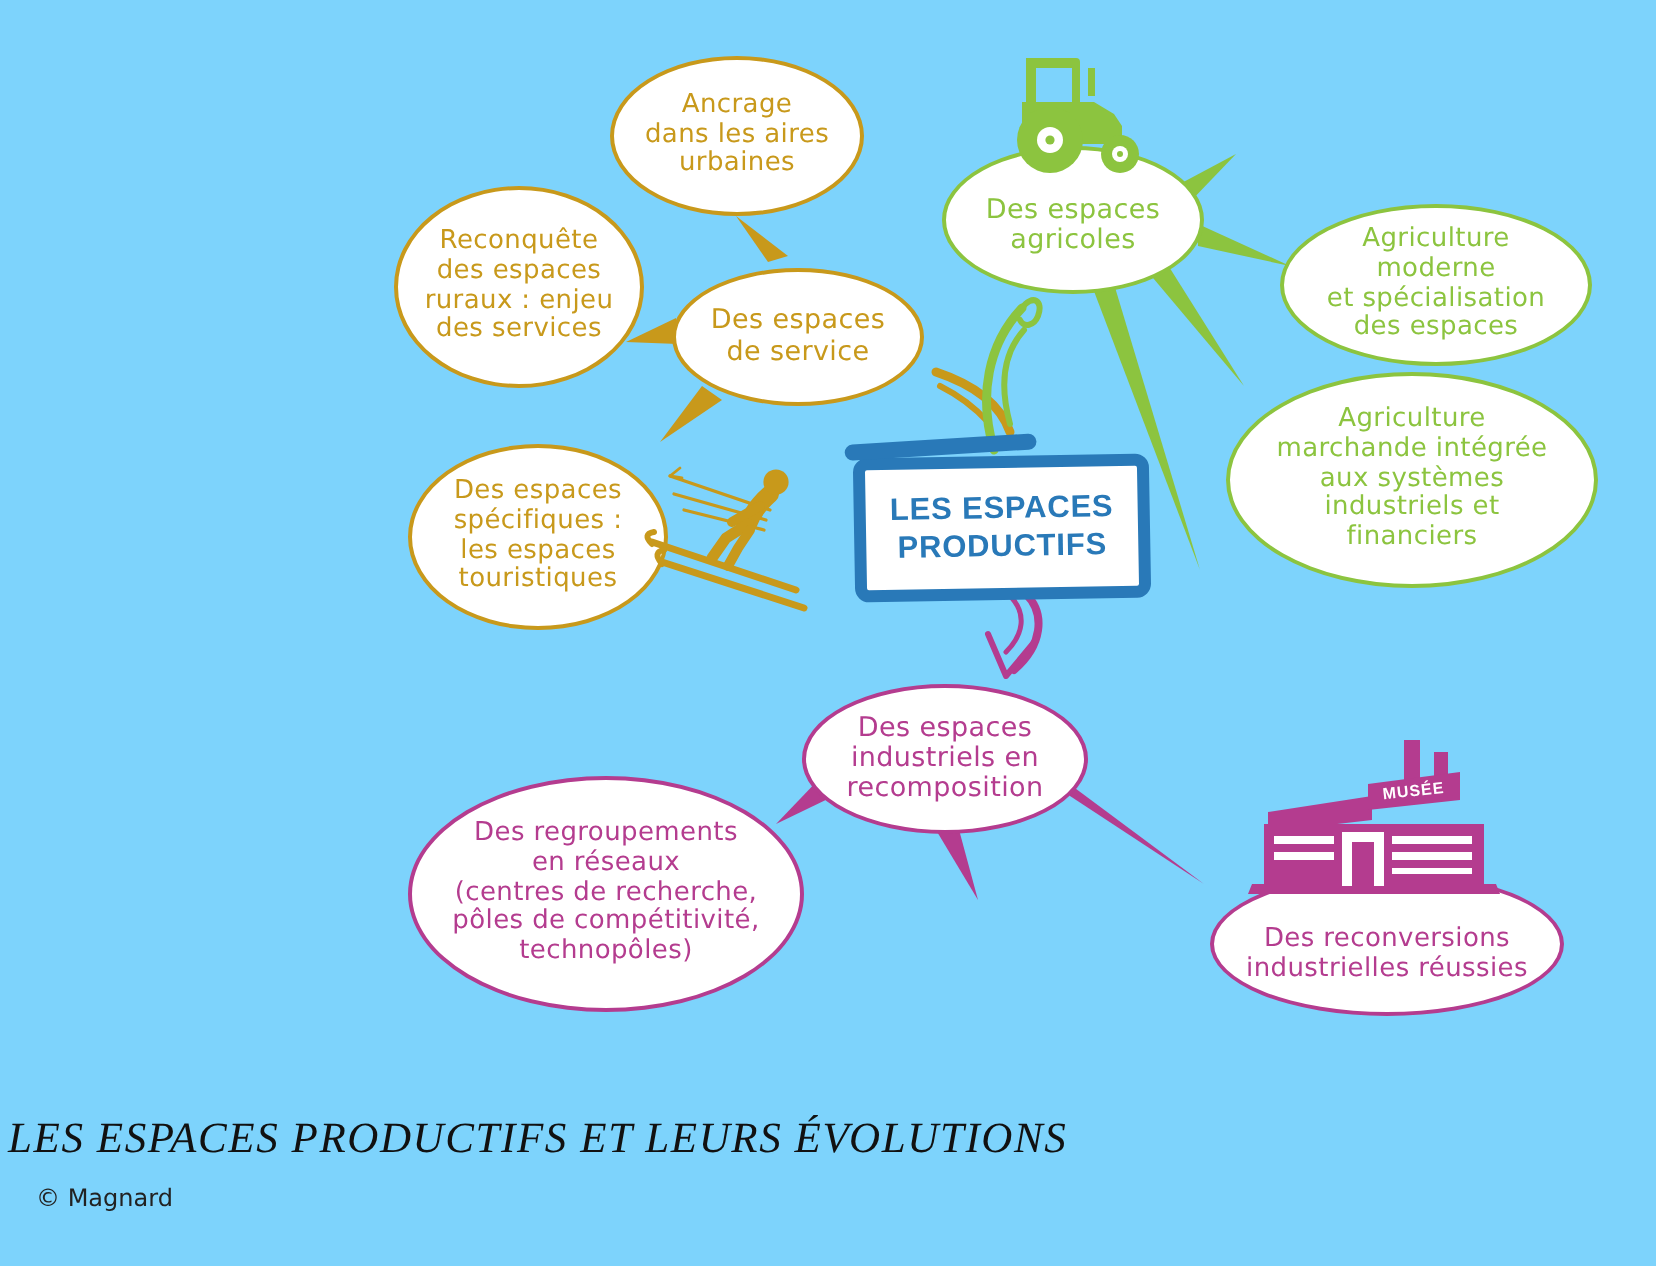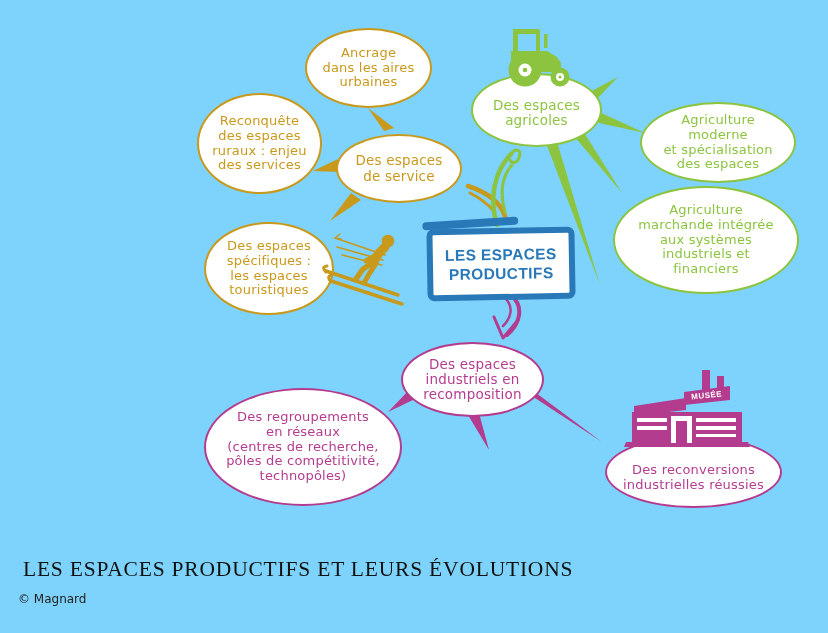--- a/index.html
+++ b/index.html
@@ -16,22 +16,22 @@
   .magenta{border-color:#B43C8F;color:#B43C8F;}
   .icon{position:absolute;z-index:3;}
   .center-box{position:absolute;left:427px;top:228px;width:148px;height:72px;z-index:2;
         border:6px solid #2979B8;border-radius:7px;background:#fff;box-sizing:border-box;
         display:flex;align-items:center;justify-content:center;text-align:center;
         transform:rotate(-1deg);color:#2979B8;font-weight:bold;font-size:15.5px;
         line-height:1.25;letter-spacing:.4px;white-space:pre-line;
         font-family:"Liberation Sans",sans-serif;}
   .center-box::before{content:"";position:absolute;left:-10px;top:-15px;width:96px;height:8px;
         background:#2979B8;border-radius:4px;transform:rotate(-2.5deg);}
-  .caption{position:absolute;left:23px;top:557px;z-index:2;color:#111;
-        font-family:"Liberation Serif","DejaVu Serif",serif;
+  .caption{position:absolute;left:4px;top:557px;z-index:2;color:#111;
+        font-family:"Liberation Serif","DejaVu Serif",serif;font-style:italic;
         font-size:21.5px;letter-spacing:.8px;}
   .credit{position:absolute;left:18px;top:592px;z-index:2;color:#222;font-size:12px;}
 </style>
 </head>
 <body>
 
 <div id="stage">
 
   <svg class="connectors" width="828" height="633" viewBox="0 0 828 633">
 

